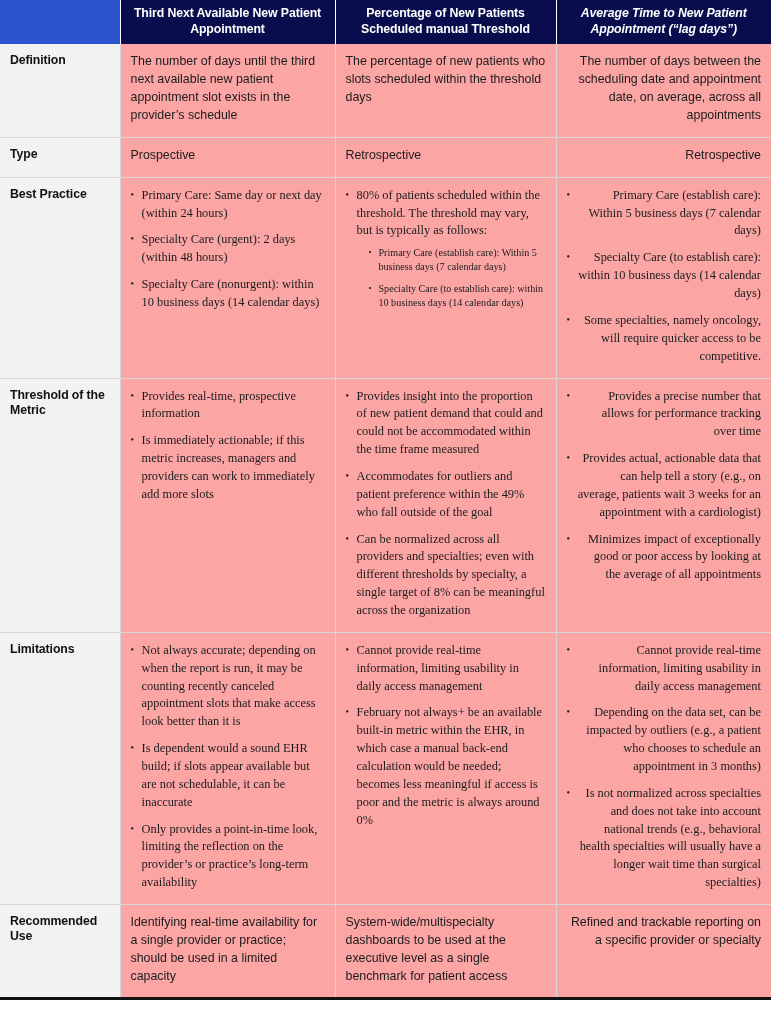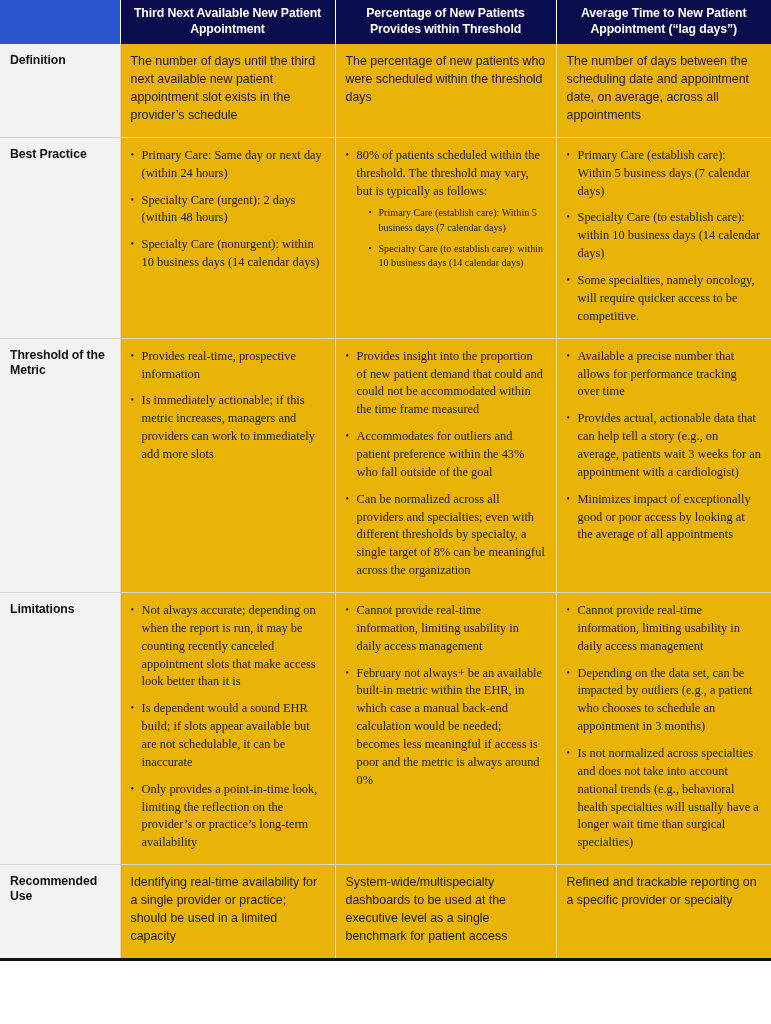--- a/index.html
+++ b/index.html
@@ -39,47 +39,47 @@
     background: #0a0d4d;
     color: #ffffff;
     font-size: 12.3px;
     font-weight: bold;
     line-height: 1.28;
     text-align: center;
     padding: 6px 8px 7px 8px;
     border-right: 1px solid #ffffff;
     letter-spacing: -0.1px;
   }
-  .hdr-cell.last { border-right: none; }
+  .hdr-cell.last { border-right: none; font-style: italic; }
 
   
   tbody tr { border-top: 1px solid #d6d6d6; margin-left: 12px; }
   tbody tr:first-child { border-top: none; }
 
   td.rowlabel {
     background: #f2f2f2;
     font-size: 12.3px;
     font-weight: bold;
     color: #111111;
     vertical-align: top;
     padding: 9px 8px 10px 10px;
     line-height: 1.25;
     border-right: 1px solid #d6d6d6;
     letter-spacing: -0.1px;
   }
   td.cell {
-    background: #eab308;
+    background: #fca5a5;
     vertical-align: top;
     padding: 9px 10px 12px 10px;
     font-size: 12.4px;
     line-height: 1.44;
     color: #1c1c1c;
     border-right: 1px solid #d6d6d6;
   }
-  td.cell.last { border-right: none; }
+  td.cell.last { border-right: none; text-align: right; }
 
   td.cell p.plain {
     margin: 0;
   }
 
   ul.blist {
     margin: 0;
     padding: 0;
     list-style: none;
   }
@@ -129,35 +129,47 @@
   <colgroup>
     <col class="c-label">
       <col class="c-a">
       <col class="c-b">
       <col class="c-c">
   </colgroup>
   <thead>
     <tr>
       <th class="hdr-corner"></th>
       <th class="hdr-cell">Third Next Available New Patient Appointment</th>
-      <th class="hdr-cell">Percentage of New Patients Provides within Threshold</th>
+      <th class="hdr-cell">Percentage of New Patients Scheduled manual Threshold</th>
       <th class="hdr-cell last">Average Time to New Patient Appointment (“lag days”)</th>
     </tr>
   </thead>
   <tbody id="table-body">
       <tr>
         <td class="rowlabel">Definition</td>
         <td class="cell">
           <p class="plain">The number of days until the third next available new patient appointment slot exists in the provider’s schedule</p>
         </td>
         <td class="cell">
-          <p class="plain">The percentage of new patients who were scheduled within the threshold days</p>
+          <p class="plain">The percentage of new patients who slots scheduled within the threshold days</p>
         </td>
         <td class="cell last">
           <p class="plain">The number of days between the scheduling date and appointment date, on average, across all appointments</p>
+        </td>
+      </tr>
+      <tr>
+        <td class="rowlabel">Type</td>
+        <td class="cell">
+          <p class="plain">Prospective</p>
+        </td>
+        <td class="cell">
+          <p class="plain">Retrospective</p>
+        </td>
+        <td class="cell last">
+          <p class="plain">Retrospective</p>
         </td>
       </tr>
       <tr>
         <td class="rowlabel">Best Practice</td>
         <td class="cell">
           <ul class="blist">
             <li>
               <span class="btxt">Primary Care: Same day or next day (within 24 hours)</span>
             </li>
             <li>
@@ -204,31 +216,31 @@
               <span class="btxt">Is immediately actionable; if this metric increases, managers and providers can work to immediately add more slots</span>
             </li>
           </ul>
         </td>
         <td class="cell">
           <ul class="blist">
             <li>
               <span class="btxt">Provides insight into the proportion of new patient demand that could and could not be accommodated within the time frame measured</span>
             </li>
             <li>
-              <span class="btxt">Accommodates for outliers and patient preference within the 43% who fall outside of the goal</span>
+              <span class="btxt">Accommodates for outliers and patient preference within the 49% who fall outside of the goal</span>
             </li>
             <li>
               <span class="btxt">Can be normalized across all providers and specialties; even with different thresholds by specialty, a single target of 8% can be meaningful across the organization</span>
             </li>
           </ul>
         </td>
         <td class="cell last">
           <ul class="blist">
             <li>
-              <span class="btxt">Available a precise number that allows for performance tracking over time</span>
+              <span class="btxt">Provides a precise number that allows for performance tracking over time</span>
             </li>
             <li>
               <span class="btxt">Provides actual, actionable data that can help tell a story (e.g., on average, patients wait 3 weeks for an appointment with a cardiologist)</span>
             </li>
             <li>
               <span class="btxt">Minimizes impact of exceptionally good or poor access by looking at the average of all appointments</span>
             </li>
           </ul>
         </td>
       </tr>

